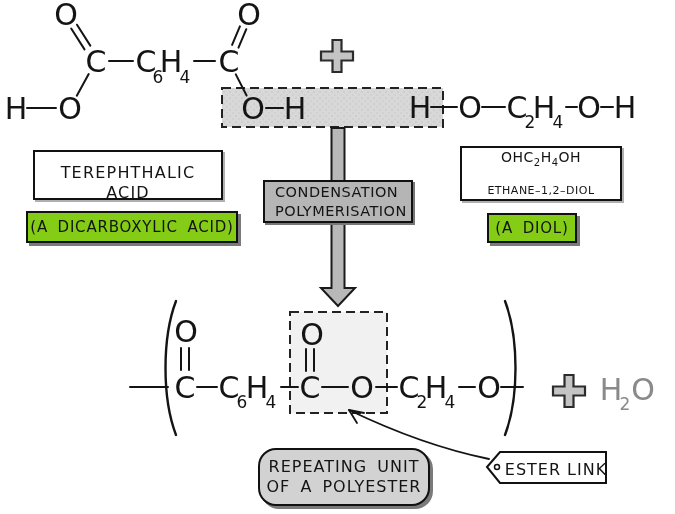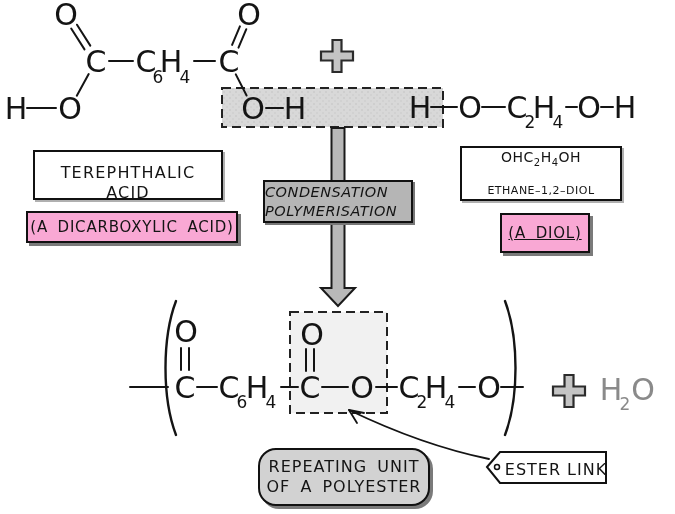--- a/index.html
+++ b/index.html
@@ -17,22 +17,22 @@
   .bond{stroke:#141414;stroke-width:2;stroke-linecap:round;}
   .bracket{stroke:#141414;stroke-width:2.4;fill:none;stroke-linecap:round;}
   .dashbox{stroke:#222;stroke-width:2;stroke-dasharray:9 5;}
   .curve{stroke:#141414;stroke-width:1.8;fill:none;stroke-linecap:round;}
 
   
   .lblbox{position:absolute;box-sizing:border-box;border:2px solid #111;
           display:flex;flex-direction:column;align-items:center;justify-content:center;
           text-align:center;line-height:1.25;}
   .whitebox{background:#ffffff;box-shadow:2px 2px 0 #b0b0b0;}
-  .graybox{background:#f9a8d4;box-shadow:3px 3px 0 #7a7a7a;}
-  .procbox{background:#b5b5b5;box-shadow:2px 2px 0 #777;align-items:flex-start;font-style:italic;}
+  .graybox{background:#84cc16;box-shadow:3px 3px 0 #7a7a7a;}
+  .procbox{background:#b5b5b5;box-shadow:2px 2px 0 #777;align-items:flex-start;padding-left:10px;}
   .formula{font-size:15px;letter-spacing:0.5px;}
   .formula-sm{font-size:14px;letter-spacing:0.5px;}
   .fsub{font-size:10px;vertical-align:-4px;}
   .name{font-size:16px;letter-spacing:1.2px;word-spacing:6px;margin-top:16px;}
   .name-sm{font-size:11px;letter-spacing:0.5px;margin-top:14px;}
   .typetext{font-size:15px;letter-spacing:0.8px;word-spacing:4px;}
   .proctext{font-size:14.5px;letter-spacing:0.5px;}
   .repline{font-size:16px;letter-spacing:1px;word-spacing:4px;}
 </style>
 </head>
@@ -154,21 +154,21 @@
 <div class="lblbox procbox" style="left:263px;top:180px;width:150px;height:43px;">
   <div class="proctext">CONDENSATION</div>
   <div class="proctext">POLYMERISATION</div>
 </div>
 
 <div class="lblbox whitebox" style="left:460px;top:146px;width:162px;height:55px;">
   <div class="formula-sm"><span>OHC</span><span class="fsub">2</span><span>H</span><span class="fsub">4</span><span>OH</span></div>
   <div class="name-sm">ETHANE–1,2–DIOL</div>
 </div>
 
-<div class="lblbox graybox" style="left:500px;top:213px;width:90px;height:40px;text-decoration:underline;">
+<div class="lblbox graybox" style="left:487px;top:213px;width:90px;height:30px;">
   <div class="typetext">(A DIOL)</div>
 </div>
 
 <div class="lblbox graybox" style="left:258px;top:448px;width:172px;height:58px;background:#d2d2d2;border-radius:18px;">
   <div class="repline">REPEATING UNIT</div>
   <div class="repline">OF A POLYESTER</div>
 </div>
 
 </div>
 

